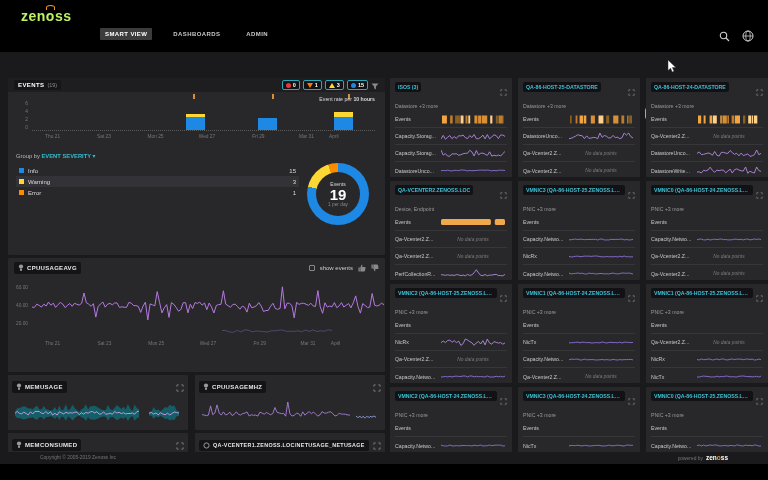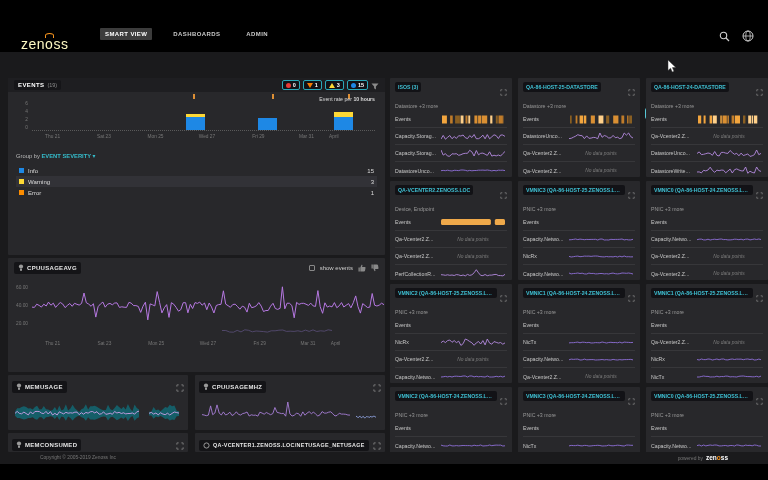--- a/index.html
+++ b/index.html
@@ -2,21 +2,21 @@
 <html><head>
 <meta charset="utf-8">
 <style>
   * { margin:0; padding:0; box-sizing:border-box; }
   html,body { width:768px; height:480px; overflow:hidden; background:#000; }
   body { font-family:"Liberation Sans","DejaVu Sans",sans-serif; }
   .screen { position:relative; width:768px; height:480px; background:#1a1a1c; overflow:hidden; }
 
   
   .topbar { position:absolute; left:0; top:0; width:768px; height:52px; background:#000; z-index:5; }
-  .logo { position:absolute; left:21px; top:36px; font-size:14px; font-weight:normal; color:#fef9c3; letter-spacing:.5px; }
+  .logo { position:absolute; left:21px; top:8px; font-size:14px; font-weight:bold; color:#bef264; letter-spacing:.5px; }
   .logo .lo { position:relative; }
   .logo .lo::after { content:''; position:absolute; left:0; top:-3px; width:7px; height:4px;
     border:1.4px solid #f7941e; border-bottom:none; border-radius:50% 50% 0 0; }
   .nav { position:absolute; left:100px; top:28px; display:flex; gap:16px; align-items:center; }
   .nav-item { font-size:6px; font-weight:bold; color:#c9c9c9; letter-spacing:.4px; padding:3px 5px; cursor:pointer; }
   .nav-item.active { background:#3c3c3c; color:#fff; border-radius:1px; }
   .top-icons { position:absolute; right:14px; top:28px; display:flex; gap:12px; align-items:center; }
 
   
   .subbar { position:absolute; left:0; top:52px; width:768px; height:22px; background:#1a1a1c; }
@@ -265,20 +265,28 @@
             <span class="leg-sq" style="background: rgb(253, 216, 53);"></span>
             <span class="leg-lab">Warning</span>
             <span class="leg-val">3</span>
           </div>
           <div class="leg-row">
             <span class="leg-sq" style="background: rgb(251, 140, 0);"></span>
             <span class="leg-lab">Error</span>
             <span class="leg-val">1</span>
           </div>
         </div>
+      <div class="donut-wrap">
+        <div class="ring" id="donut-ring" style="background: conic-gradient(rgb(30, 136, 229) 0deg, rgb(30, 136, 229) 284.2deg, rgb(253, 216, 53) 284.2deg, rgb(253, 216, 53) 341.1deg, rgb(251, 140, 0) 341.1deg, rgb(251, 140, 0) 360deg);"></div>
+        <div class="donut-center">
+          <span class="dc-lab">Events</span>
+          <span class="dc-num">19</span>
+          <span class="dc-sub">1 per day</span>
+        </div>
+      </div>
     </div>
   </section>
 
   <section class="panel cpup">
     <div class="cpu-head">
       <span class="pill">
         <svg width="6" height="8" viewBox="0 0 6 8">
             <circle cx="3" cy="2.6" r="2.1" fill="#9a9a9a"></circle>
             <rect x="2" y="4.8" width="2" height="2" fill="#9a9a9a"></rect>
           </svg>

